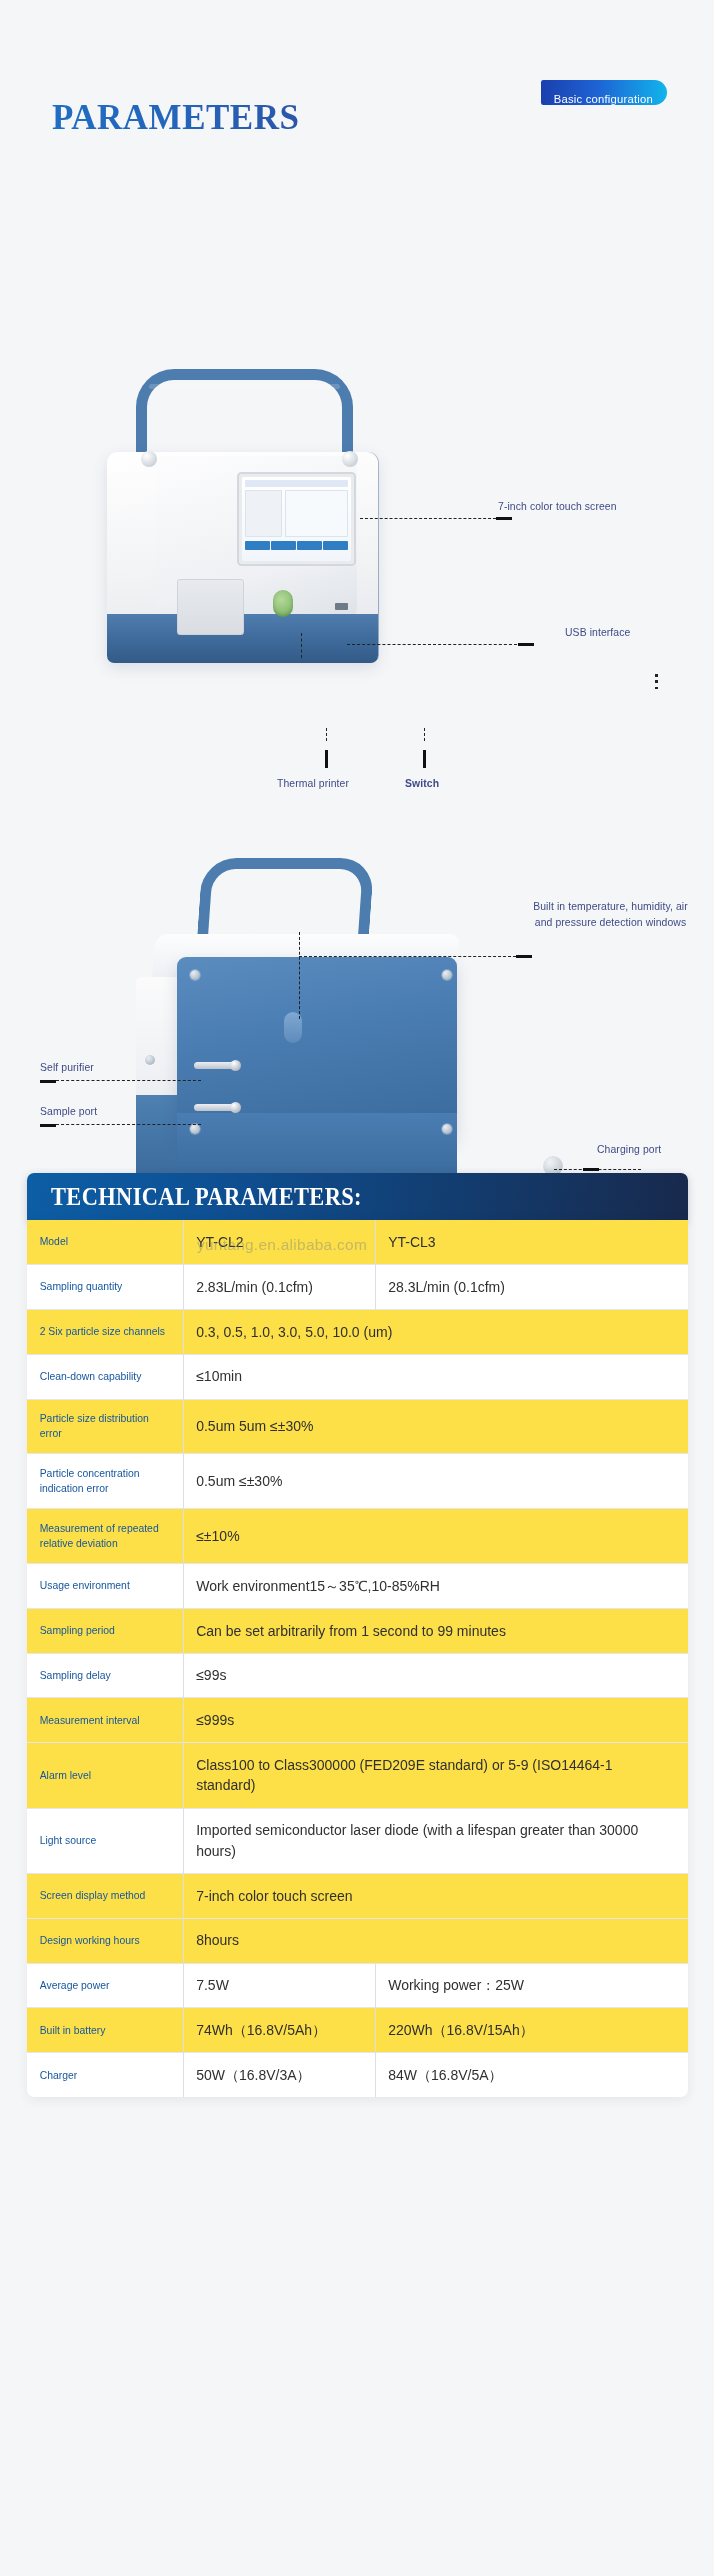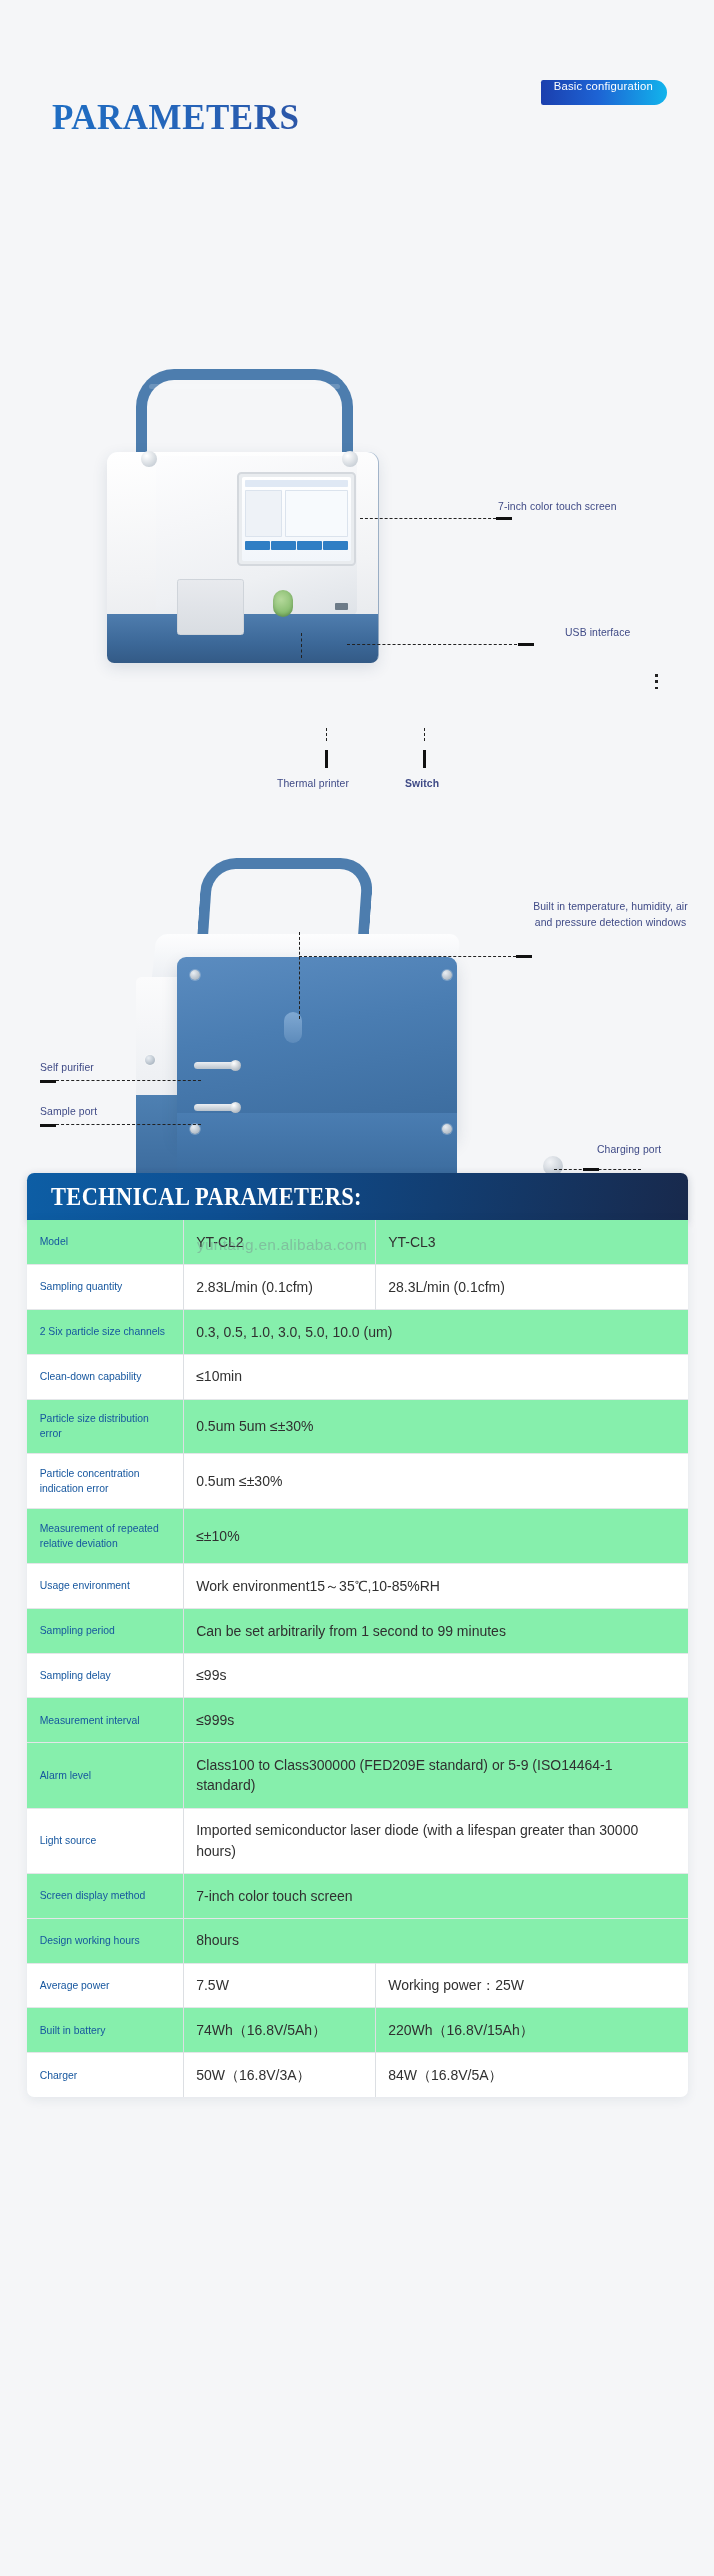--- a/index.html
+++ b/index.html
@@ -34,21 +34,21 @@
     color: transparent;
     -webkit-text-fill-color: transparent;
   }
   .config-badge {
     position: absolute;
     left: 541px;
     top: 80px;
     height: 25px;
     padding: 0 14.5px 0 12.7px;
     display: flex;
-    align-items: flex-start;
+    align-items: flex-end;
     font-size: 11.3px;
     color: #ffffff;
     letter-spacing: 0.2px;
     background: linear-gradient(90deg, #1b3fae 0%, #1d63d4 45%, #12b4ec 100%);
     border-radius: 2.7px 14.5px 14.5px 2.7px;
     white-space: nowrap;
   }
 
   
   .figure {
@@ -307,21 +307,21 @@
     transform-origin: left center;
   }
   .tech-table {
     width: 100%;
     border-collapse: collapse;
     background: #fff;
     border-radius: 0 0 7.2px 7.2px;
     overflow: hidden;
     box-shadow: 0 2.7px 11px rgba(30,50,80,.08);
   }
-  .tech-table tr.alt { background: #86efac; }
+  .tech-table tr.alt { background: #fde047; }
   .tech-table td {
     border-right: 0.9px solid #dcdfe3;
     padding: 11.8px 12.7px;
     vertical-align: middle;
     font-size: 14px;
     line-height: 1.45;
     color: #303030;
   }
   .tech-table td:last-child { border-right: none; }
   .tech-table td.label {

